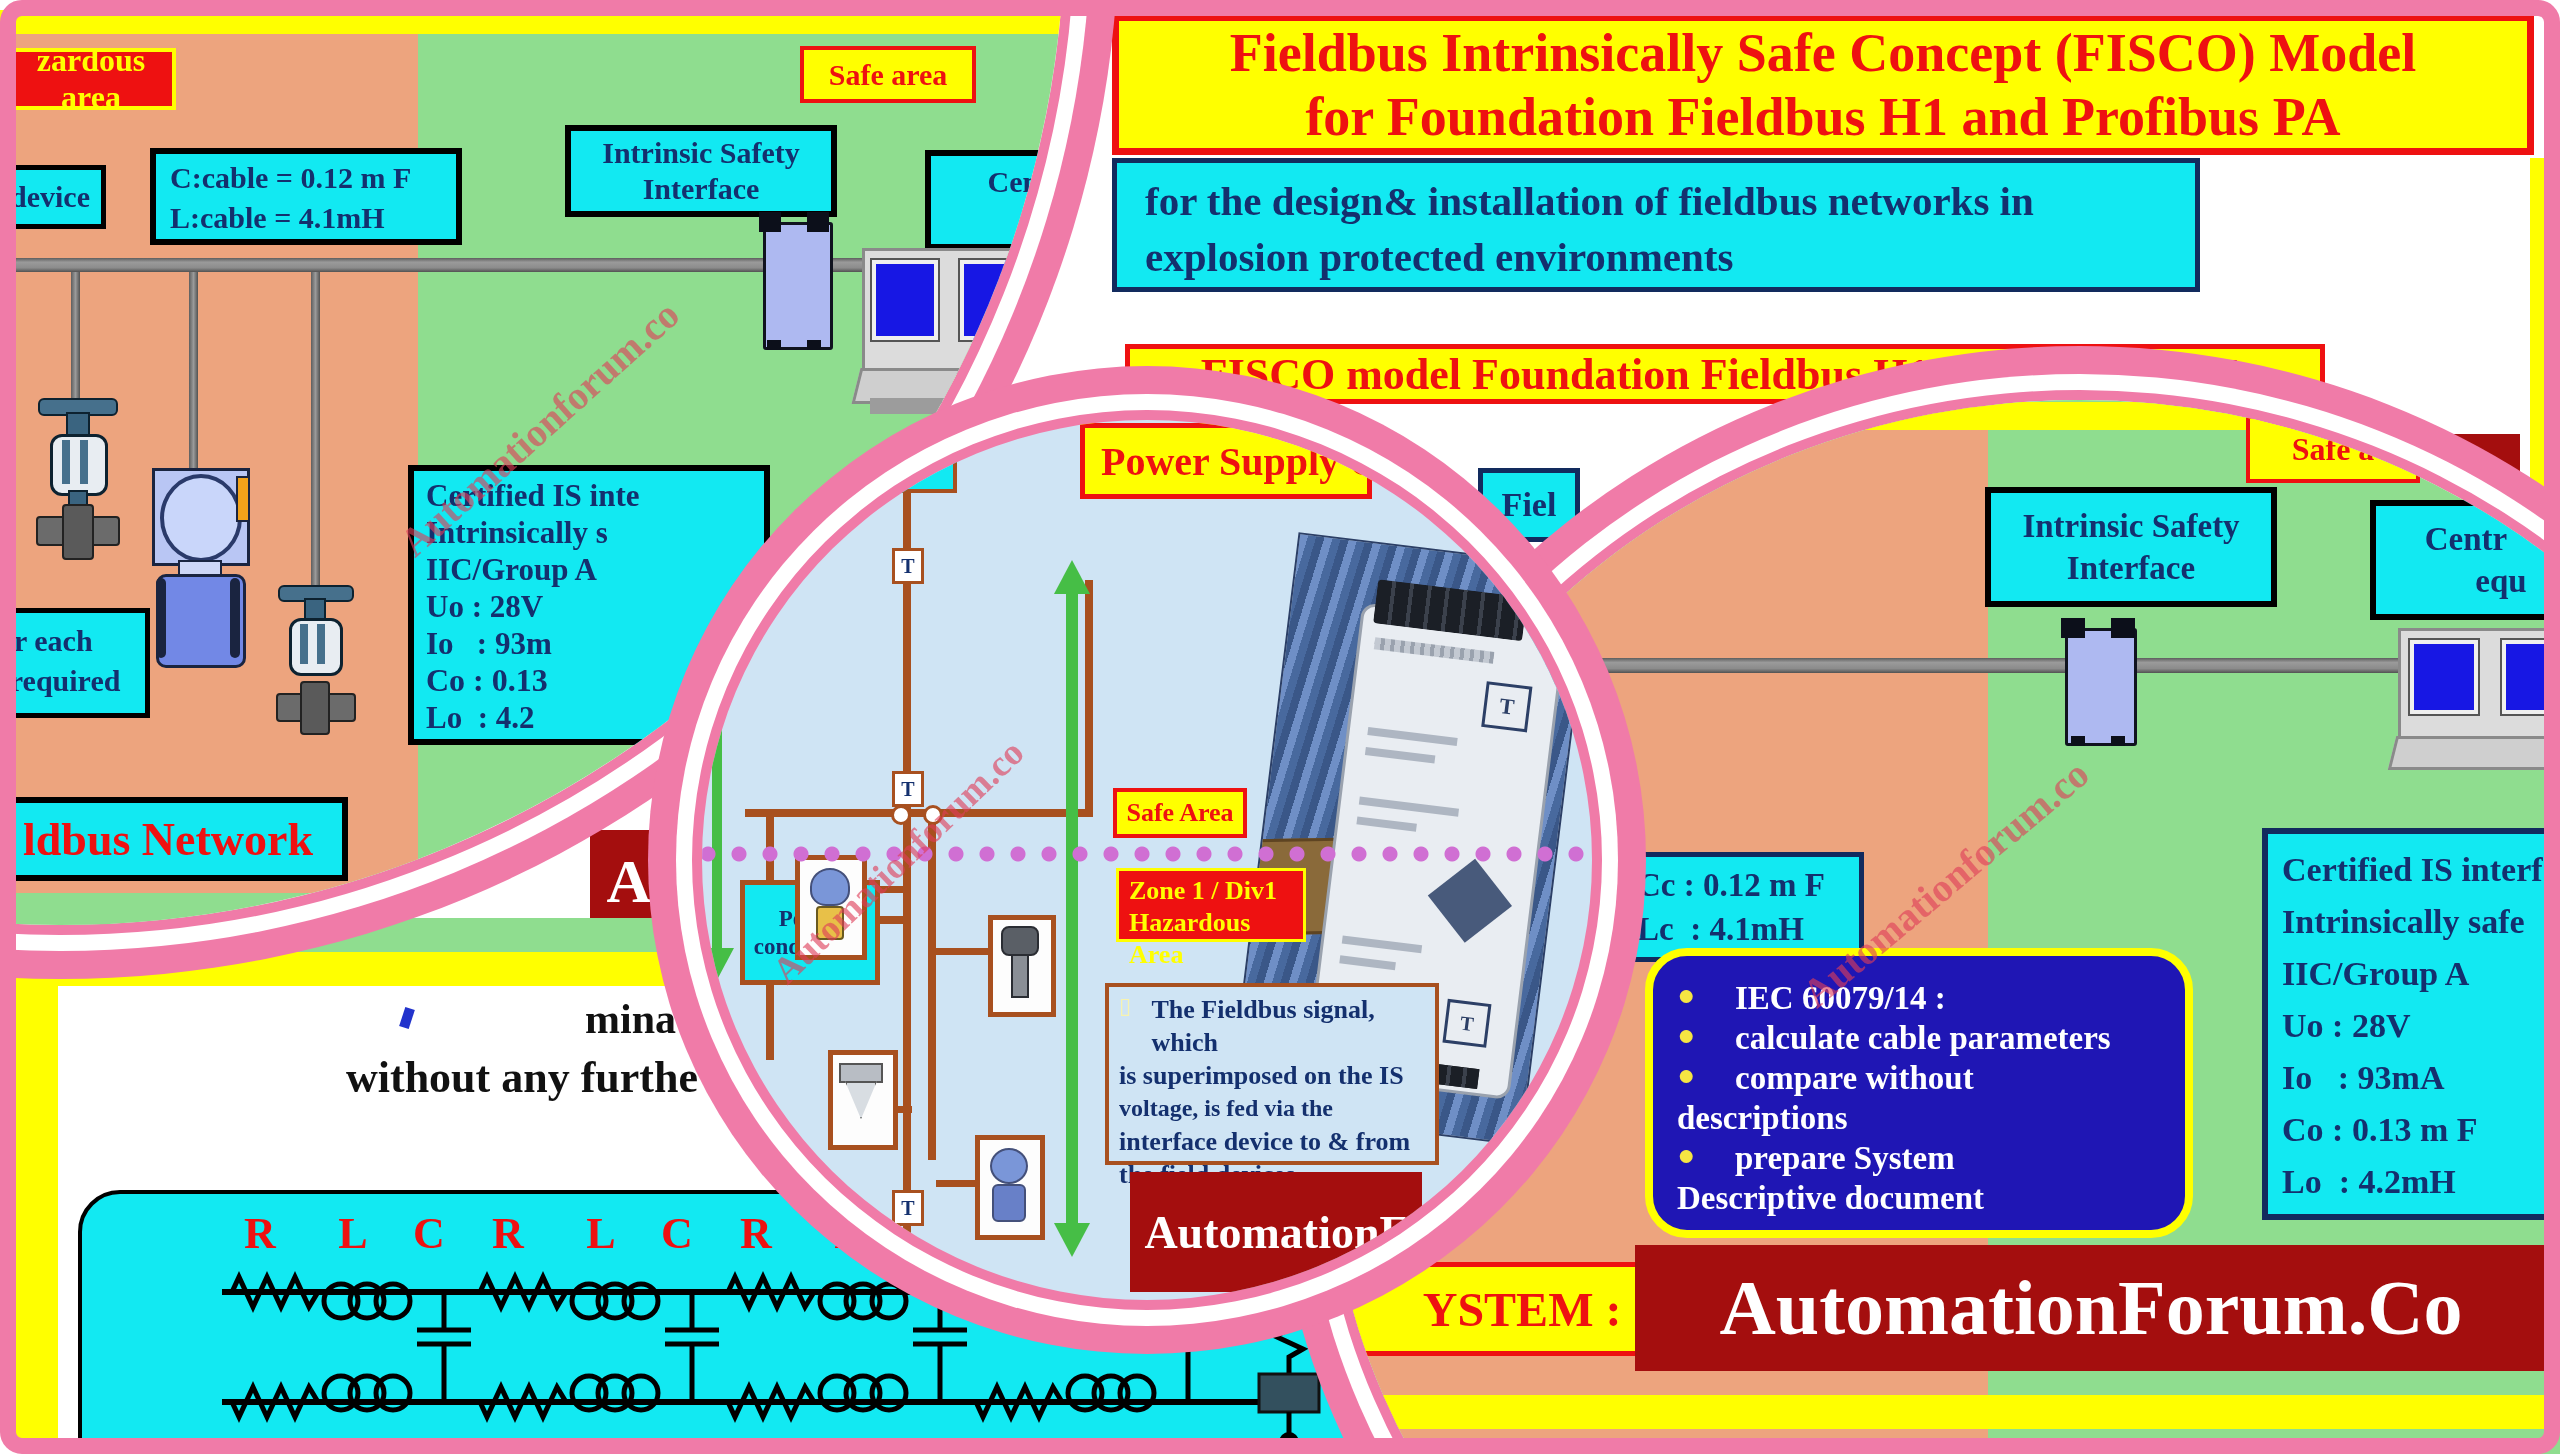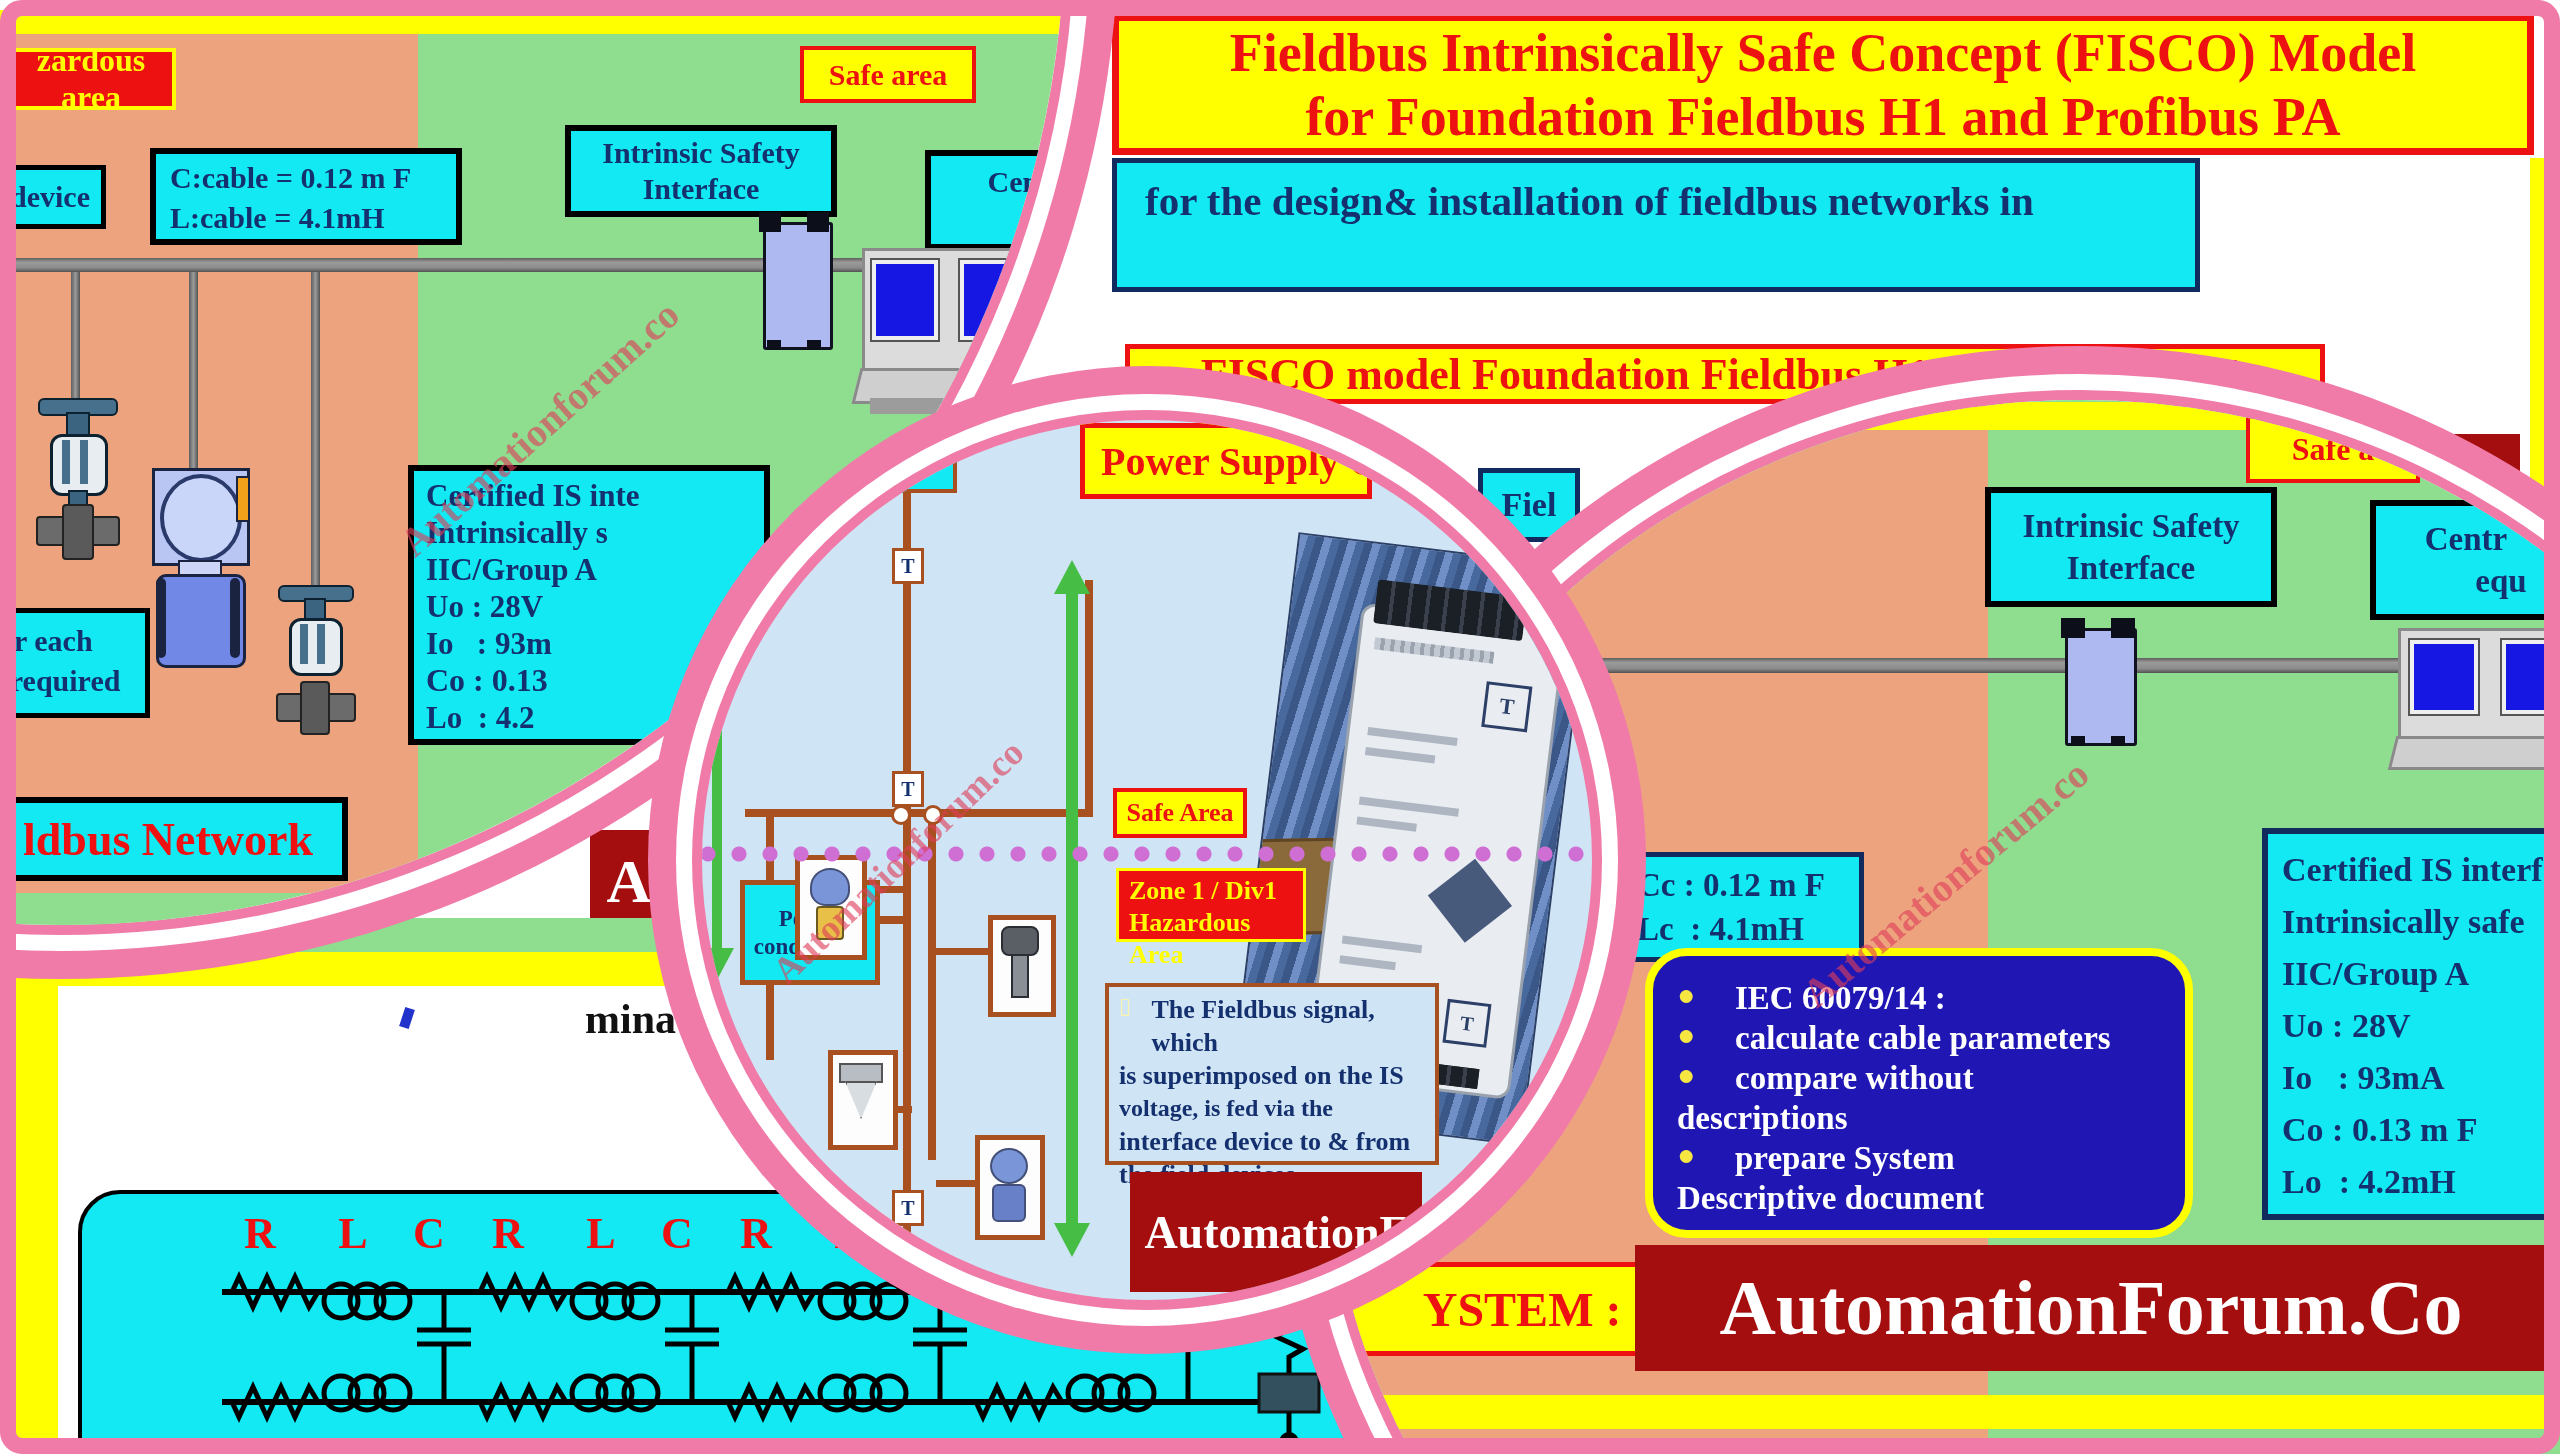--- a/index.html
+++ b/index.html
@@ -38,38 +38,40 @@
 
   <div class="abs" style="left:0;top:0;width:2560px;height:1454px;z-index:1;">
 
     <div class="abs badge-y ctr" style="left:1112px;top:14px;width:1422px;height:141px;border-width:7px;box-sizing:border-box;flex-direction:column;">
       <div class="b" style="font-size:54px;line-height:64px;">Fieldbus Intrinsically Safe Concept (FISCO) Model</div>
       <div class="b" style="font-size:54px;line-height:64px;">for Foundation Fieldbus H1 and Profibus PA</div>
     </div>
 
     <div class="abs" style="left:1112px;top:158px;width:1088px;height:134px;background:#12E9F2;border:5px solid #122B5E;box-sizing:border-box;padding:10px 0 0 28px;">
       <div class="b navy" style="font-size:41px;line-height:56px;">for the design&amp; installation of fieldbus networks in</div>
+      <div class="b navy" style="font-size:41px;line-height:56px;">explosion protected environments</div>
     </div>
 
     <div class="abs" style="left:2530px;top:158px;width:22px;height:330px;background:#FFFF00;"></div>
 
     <div class="abs badge-y ctr b" style="left:1125px;top:344px;width:1200px;height:60px;border-width:5px;box-sizing:border-box;font-size:44px;white-space:nowrap;overflow:hidden;">FISCO model Foundation Fieldbus H1 and Profibus PA</div>
 
     <div class="abs ctr b navy" style="left:1478px;top:468px;width:102px;height:74px;background:#12E9F2;border:5px solid #122B5E;box-sizing:border-box;font-size:34px;">Fiel</div>
 
     <div class="abs" style="left:2424px;top:434px;width:96px;height:52px;background:#A40E0E;"></div>
 
     <div class="abs ctr b" style="left:590px;top:830px;width:78px;height:102px;background:#A40E0E;color:#fff;font-size:62px;">A</div>
 
     <div class="abs" style="left:40px;top:918px;width:870px;height:34px;background:#8FDD8F;"></div>
     <div class="abs" style="left:40px;top:952px;width:870px;height:34px;background:#FFFF00;"></div>
     <div class="abs" style="left:16px;top:952px;width:42px;height:488px;background:#FFFF00;"></div>
 
     <div class="abs b" style="left:430px;top:995px;width:260px;text-align:right;color:#111;font-size:42px;">minat</div>
     <div class="abs" style="left:402px;top:1008px;width:10px;height:20px;background:#2233cc;transform:rotate(18deg);"></div>
+    <div class="abs b" style="left:346px;top:1052px;color:#111;font-size:44px;white-space:nowrap;">without any furthe</div>
 
     <div class="abs" style="left:78px;top:1190px;width:1362px;height:264px;background:#12E9F2;border:4px solid #000;border-radius:42px 8px 0 0;box-sizing:border-box;overflow:hidden;">
       <div class="abs b red" style="left:158px;top:14px;width:40px;text-align:center;font-size:44px;">R</div>
       <div class="abs b red" style="left:251px;top:14px;width:40px;text-align:center;font-size:44px;">L</div>
       <div class="abs b red" style="left:327px;top:14px;width:40px;text-align:center;font-size:44px;">C</div>
       <div class="abs b red" style="left:406px;top:14px;width:40px;text-align:center;font-size:44px;">R</div>
       <div class="abs b red" style="left:499px;top:14px;width:40px;text-align:center;font-size:44px;">L</div>
       <div class="abs b red" style="left:575px;top:14px;width:40px;text-align:center;font-size:44px;">C</div>
       <div class="abs b red" style="left:654px;top:14px;width:40px;text-align:center;font-size:44px;">R</div>
       <div class="abs b red" style="left:747px;top:14px;width:40px;text-align:center;font-size:44px;">L</div>

